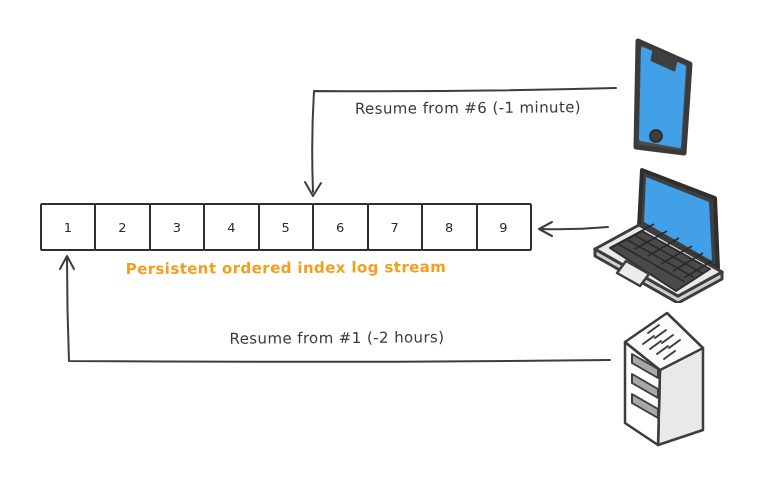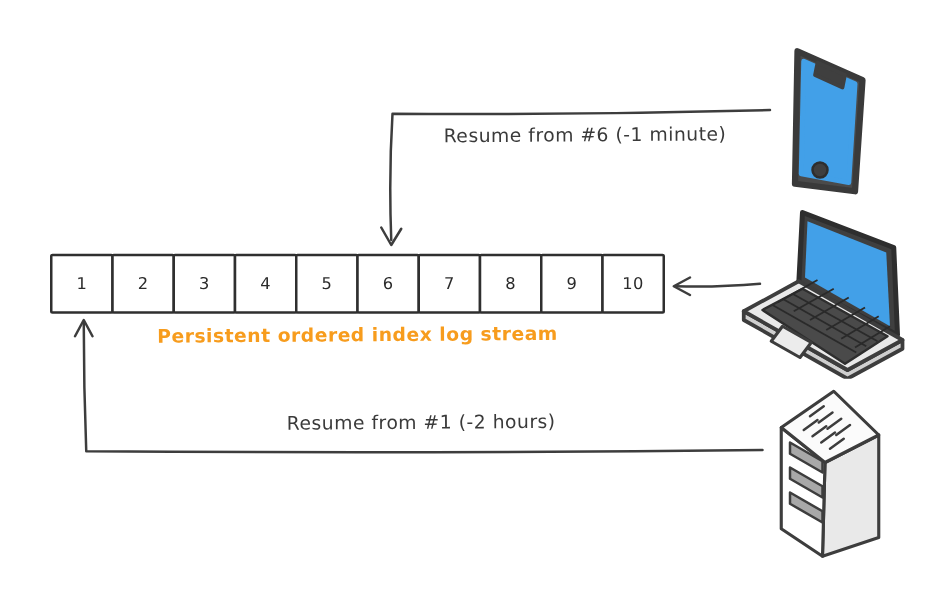--- a/index.html
+++ b/index.html
@@ -97,21 +97,20 @@
   <div id="log-stream">
     <div class="log-cell">1</div>
     <div class="log-cell">2</div>
     <div class="log-cell">3</div>
     <div class="log-cell">4</div>
     <div class="log-cell">5</div>
     <div class="log-cell">6</div>
     <div class="log-cell">7</div>
     <div class="log-cell">8</div>
     <div class="log-cell">9</div>
-    <div class="log-cell">10</div>
   </div>
 
   <div id="stream-label" class="hand-label">Persistent ordered index log stream</div>
   <div id="phone-resume-label" class="hand-label">Resume from #6 (-1 minute)</div>
   <div id="server-resume-label" class="hand-label">Resume from #1 (-2 hours)</div>
 
   <svg class="abs" style="left:628px; top:30px;" width="95" height="135" viewBox="0 0 95 135">
     <polygon points="10,11 62,34 56,123 8,117" fill="#4a4a4a" stroke="#3a3a3a" stroke-width="5" stroke-linejoin="round"></polygon>
     <polygon points="15,19 56,37 51,116 13,109" fill="#42a0e8" stroke="#42a0e8" stroke-width="4" stroke-linejoin="round"></polygon>
     <path d="M26,20 L48,30 L46,40 L24,30 Z" fill="#3f3f3f" stroke="#3f3f3f" stroke-width="3" stroke-linejoin="round"></path>

